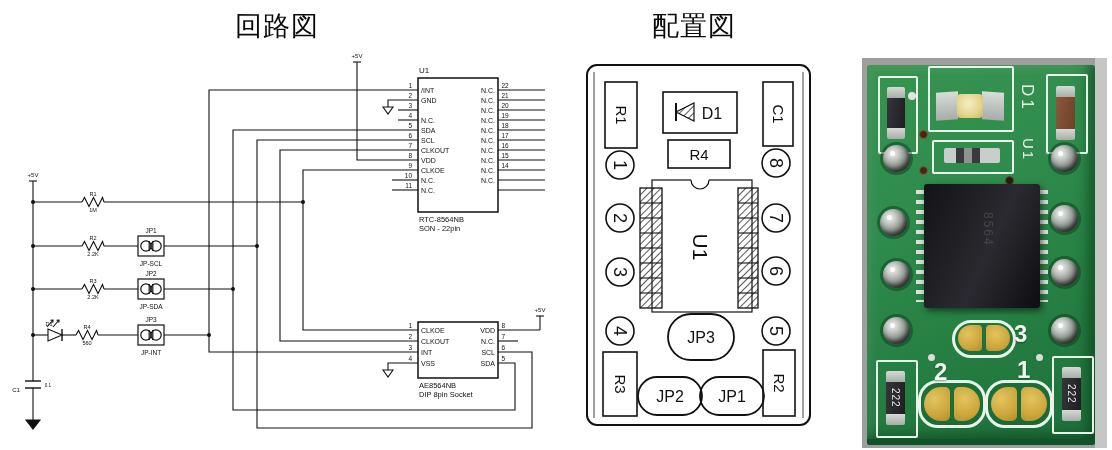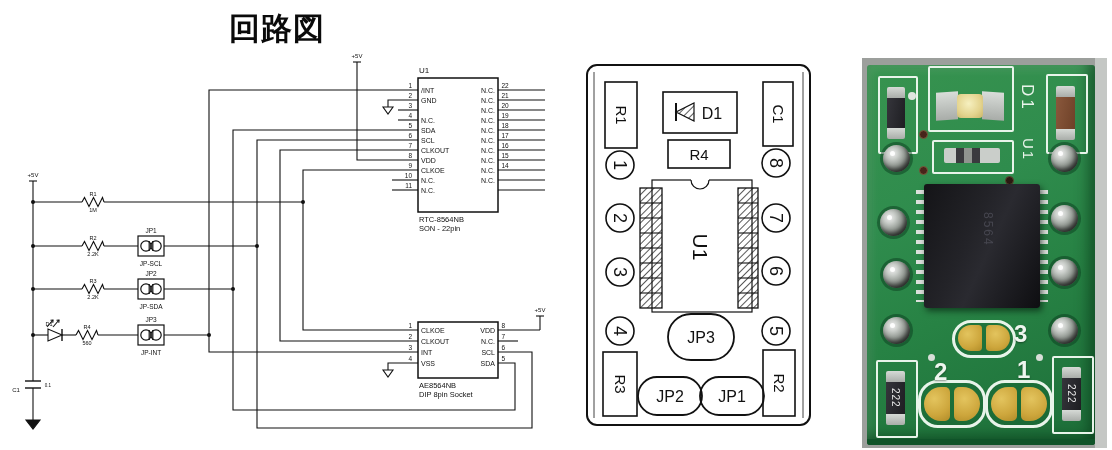--- a/index.html
+++ b/index.html
@@ -1,18 +1,18 @@
 <!DOCTYPE html>
 <html><head>
 <meta charset="utf-8">
 <style>
   html,body{margin:0;padding:0;background:#fff;}
   #stage{position:relative;width:1112px;height:450px;background:#ffffff;overflow:hidden;
          font-family:"Liberation Sans",sans-serif;color:#111;}
-  .title{position:absolute;top:8px;font-size:31px;font-weight:700;color:#0a0a0a;
+  .title{position:absolute;top:8px;font-size:27px;font-weight:400;color:#0a0a0a;
          letter-spacing:1px;white-space:nowrap;transform:translateX(-50%);text-align:center;}
   svg text{font-family:"Liberation Sans",sans-serif;fill:#111;}
   
   #photo{position:absolute;left:862px;top:58px;width:245px;height:390px;background:#9c9f9c;}
   #board{position:absolute;left:5px;top:7px;width:228px;height:380px;border-radius:3px;
          background:linear-gradient(155deg,#37934f 0%,#2f8c4d 35%,#278244 60%,#1d6e39 100%);
          box-shadow:inset -6px -8px 14px rgba(0,40,15,.55), inset 4px 4px 10px rgba(255,255,255,.12);}
   .rstrip{position:absolute;left:233px;top:0;width:12px;height:390px;background:#c4c7c4;}
   .silkbox{position:absolute;border:2.5px solid #e8f4ea;border-radius:2px;}
   .smd{position:absolute;display:flex;flex-direction:column;border-radius:2px;overflow:hidden;}
@@ -37,20 +37,21 @@
   .jpoval{position:absolute;border:3px solid #e8f4ea;border-radius:20px;background:rgba(10,80,40,.25);}
   .jpnum{position:absolute;color:#eef6ef;font-size:24px;font-weight:bold;text-shadow:0 1px 2px rgba(0,0,0,.4);}
   .via{position:absolute;border-radius:50%;}
   .boardedge{position:absolute;left:5px;top:381px;width:228px;height:6px;background:#0f5429;border-radius:0 0 3px 3px;}
 </style>
 </head>
 <body>
 <div id="stage">
 
 <div class="title" style="left:277px">回路図</div>
+<div class="title" style="left:694px">配置図</div>
 
 <svg style="position:absolute;left:0;top:0" width="580" height="450" viewBox="0 0 580 450">
   <g stroke="#111" stroke-width="1.1" fill="none">
 
     <line x1="29" y1="181" x2="37" y2="181"></line>
     <line x1="33" y1="181" x2="33" y2="381"></line>
     <line x1="25" y1="381" x2="41" y2="381" stroke-width="1.4"></line>
     <line x1="25" y1="388" x2="41" y2="388" stroke-width="1.4"></line>
     <line x1="33" y1="388" x2="33" y2="420"></line>
     <path d="M26,420 L40,420 L33,429 Z" fill="#111"></path>

